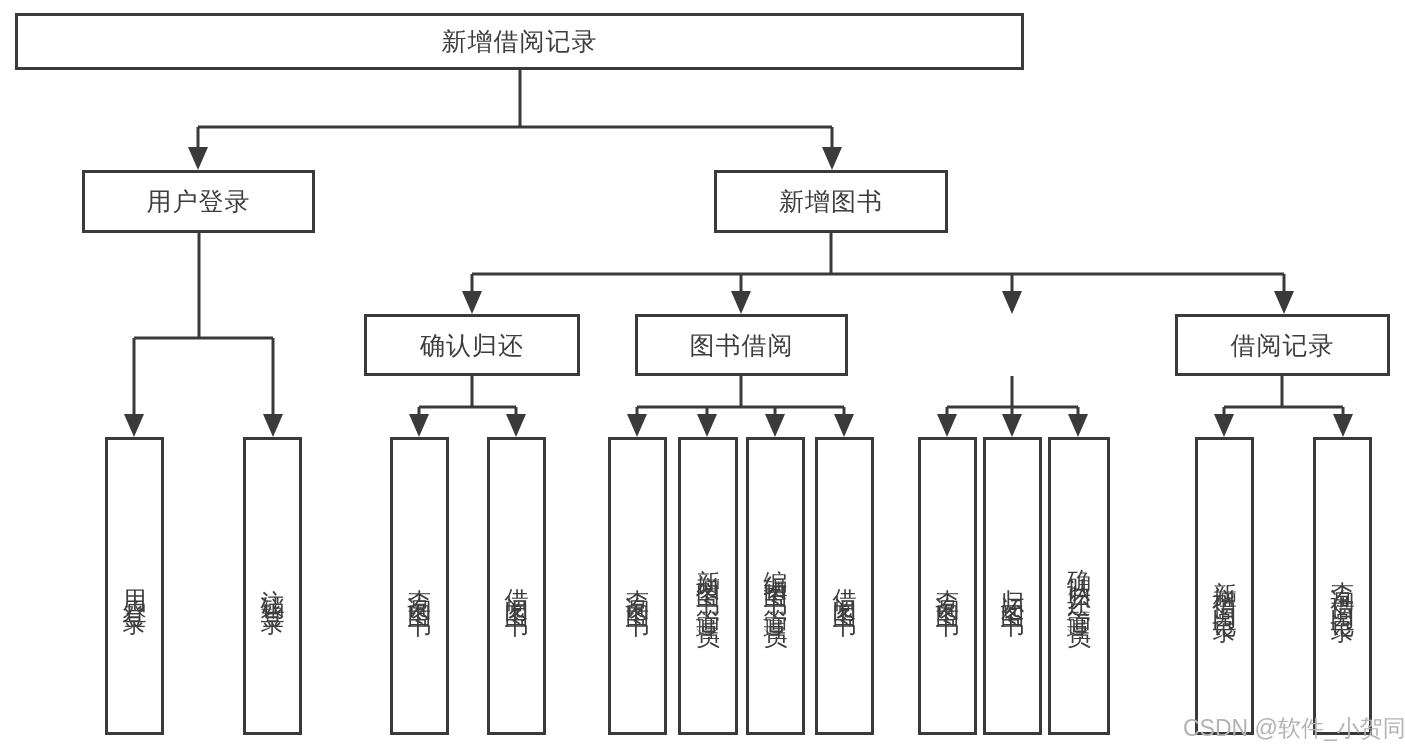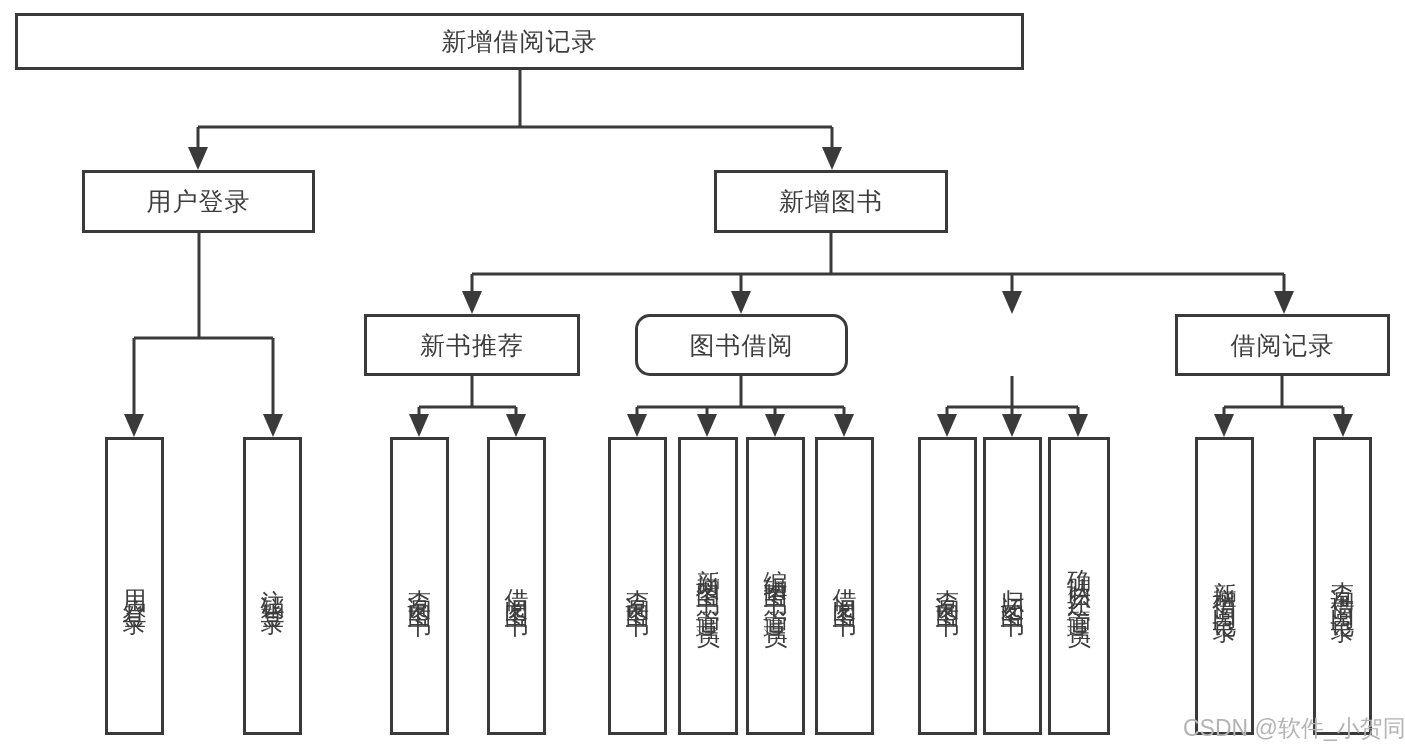--- a/index.html
+++ b/index.html
@@ -88,22 +88,22 @@
       <path d="M1282 376 V407 M1224 407 H1343 M1224 407 V416 M1343 407 V416" stroke="#3a3a3a" stroke-width="3" fill="none"></path>
       <path d="M1214 414 L1234 414 L1224 437 Z M1333 414 L1353 414 L1343 437 Z" fill="#3a3a3a"></path>
     </g>
   </svg>
 
   <div class="node h" style="left:15px; top:13px; width:1009px; height:57px;">新增借阅记录</div>
 
   <div class="node h" style="left:82px; top:170px; width:233px; height:63px;">用户登录</div>
   <div class="node h" style="left:714px; top:170px; width:234px; height:63px;">新增图书</div>
 
-  <div class="node h" style="left:364px; top:314px; width:216px; height:62px;">新书推荐</div>
-  <div class="node h" style="left:635px; top:314px; width:213px; height:62px;border-radius:15px;">图书借阅</div>
+  <div class="node h" style="left:364px; top:314px; width:216px; height:62px;">确认归还</div>
+  <div class="node h" style="left:635px; top:314px; width:213px; height:62px;">图书借阅</div>
   <div class="node h" style="left:1175px; top:314px; width:215px; height:62px;">借阅记录</div>
 
   <div class="node leaf" style="left:105px; top:437px; width:59px; height:298px;">用户登录</div>
   <div class="node leaf" style="left:243px; top:437px; width:59px; height:298px;">注销登录</div>
 
   <div class="node leaf" style="left:390px; top:437px; width:59px; height:298px;">查询图书</div>
   <div class="node leaf" style="left:487px; top:437px; width:59px; height:298px;">借阅图书</div>
 
   <div class="node leaf" style="left:608px; top:437px; width:59px; height:298px;">查询图书</div>
   <div class="node leaf" style="left:678px; top:437px; width:60px; height:298px;">新增图书（管理员）</div>

